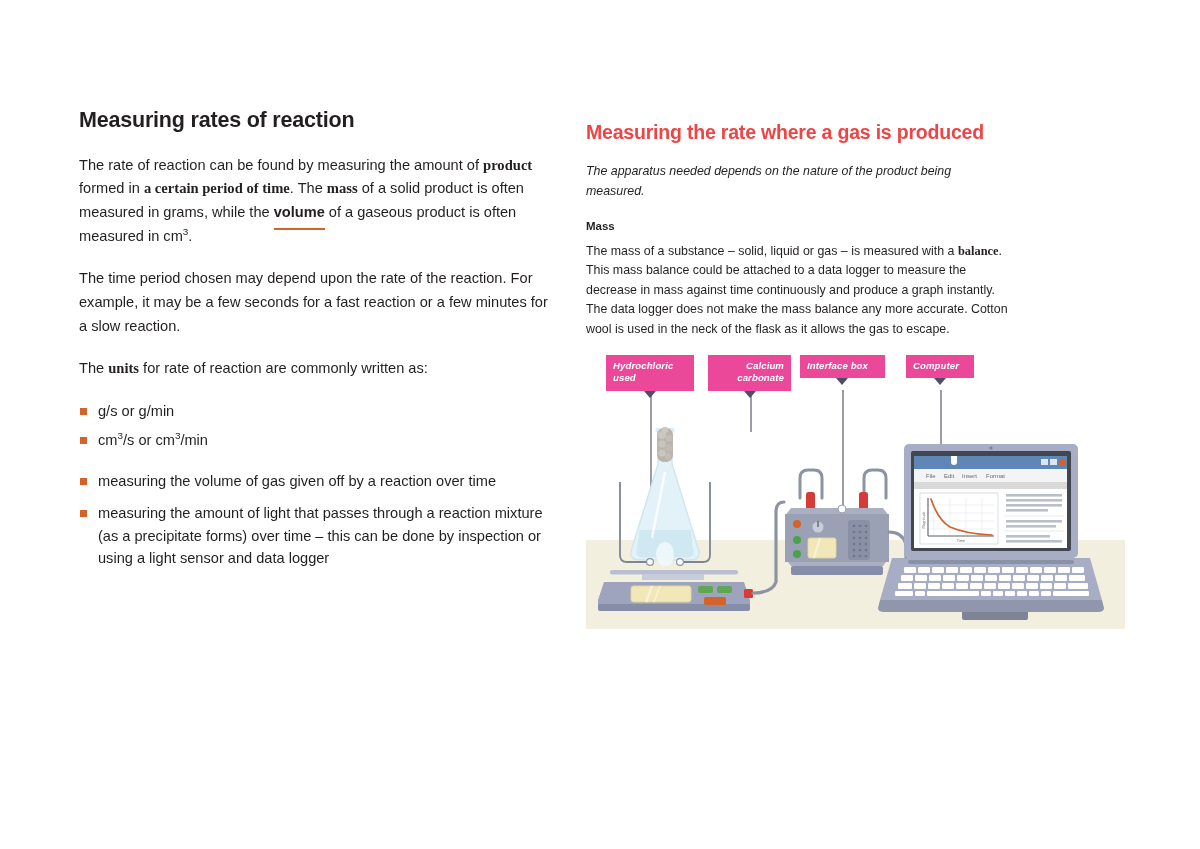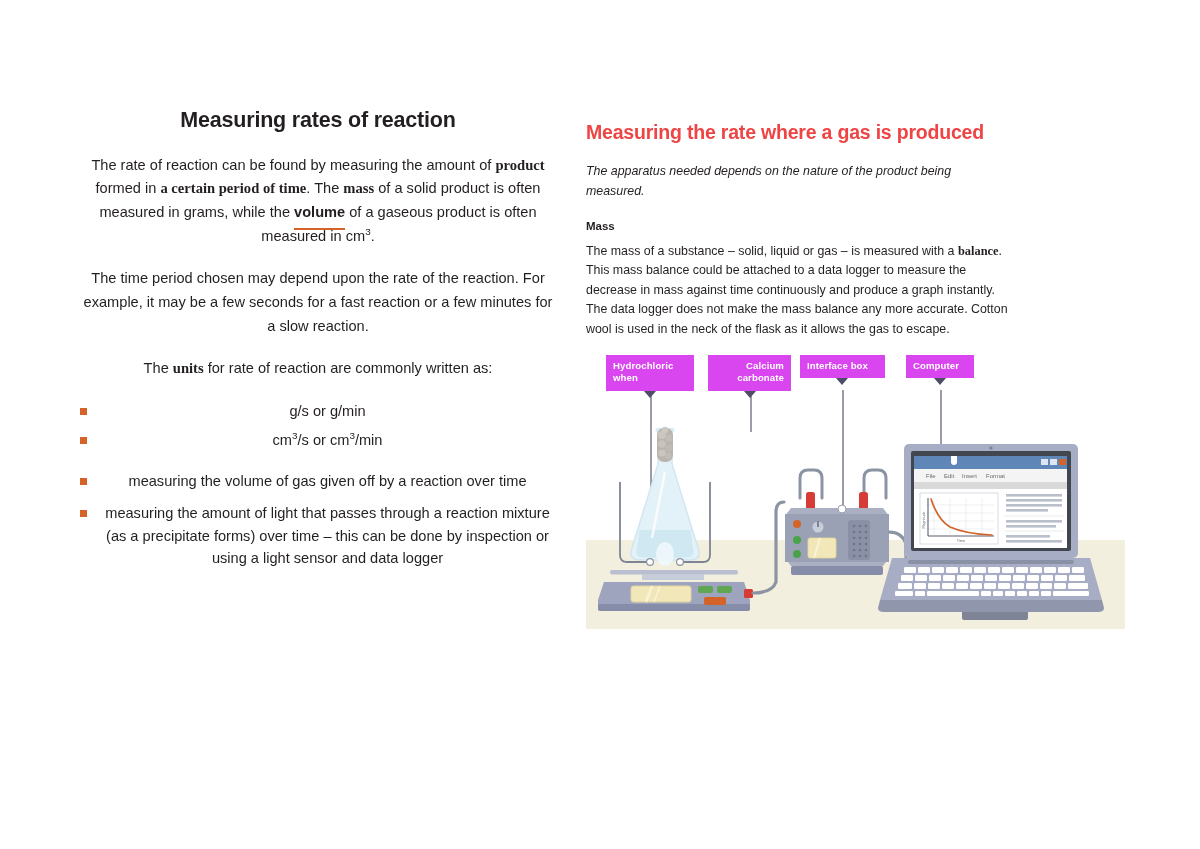--- a/index.html
+++ b/index.html
@@ -17,21 +17,20 @@
   .page {
     position: absolute;
     left: 0; top: 0;
     width: 1200px; height: 849px;
   }
   
   .col-left {
     position: absolute;
     left: 79px; top: 108px;
     width: 478px;
-    text-align: center;
   }
   .col-right {
     position: absolute;
     left: 586px; top: 105px;
     width: 540px;
   }
   
   h1.sec-title {
     font-size: 21.5px;
     font-weight: bold;
@@ -105,28 +104,29 @@
   .fig-bench {
     position: absolute;
     left: 0; top: 188px;
     width: 539px; height: 89px;
     background: #f2efde;
   }
   .fig-svg { position: absolute; left: 0; top: 0; }
   
   .callout {
     position: absolute;
-    background: #d946ef;
+    background: #ec4899;
     color: #ffffff;
     font-size: 9.6px;
     font-weight: bold;
     line-height: 1.28;
     padding: 5px 7px 6px 7px;
     box-sizing: border-box;
     letter-spacing: 0.1px;
+    font-style: italic;
   }
   .callout .tri {
     position: absolute;
     left: 50%;
     margin-left: -6px;
     bottom: -7px;
     width: 0; height: 0;
     border-left: 6px solid transparent;
     border-right: 6px solid transparent;
     border-top: 7px solid #4e4e68;
@@ -416,21 +416,21 @@
         </g>
 
         <rect x="376" y="250" width="66" height="18" rx="2" fill="#7e8496"></rect>
 
         <path d="M294 248 L516 248 L518 256 Q518 260 512 260 L298 260 Q292 260 292 256 Z" fill="#9097ad"></path>
       </g>
     </svg>
 
     <div class="callout" style="left:20px; top:3px; width:88px;">
       <div>Hydrochloric</div>
-      <div>when</div>
+      <div>used</div>
       <span class="tri" style="left:44px; margin-left:-6px;"></span>
     </div>
 
     <div class="callout" style="left:122px; top:3px; width:83px;text-align:right;">
       <div>Calcium</div>
       <div>carbonate</div>
       <span class="tri" style="left:42px; margin-left:-6px;"></span>
     </div>
 
     <div class="callout" style="left:214px; top:3px; width:85px;">

